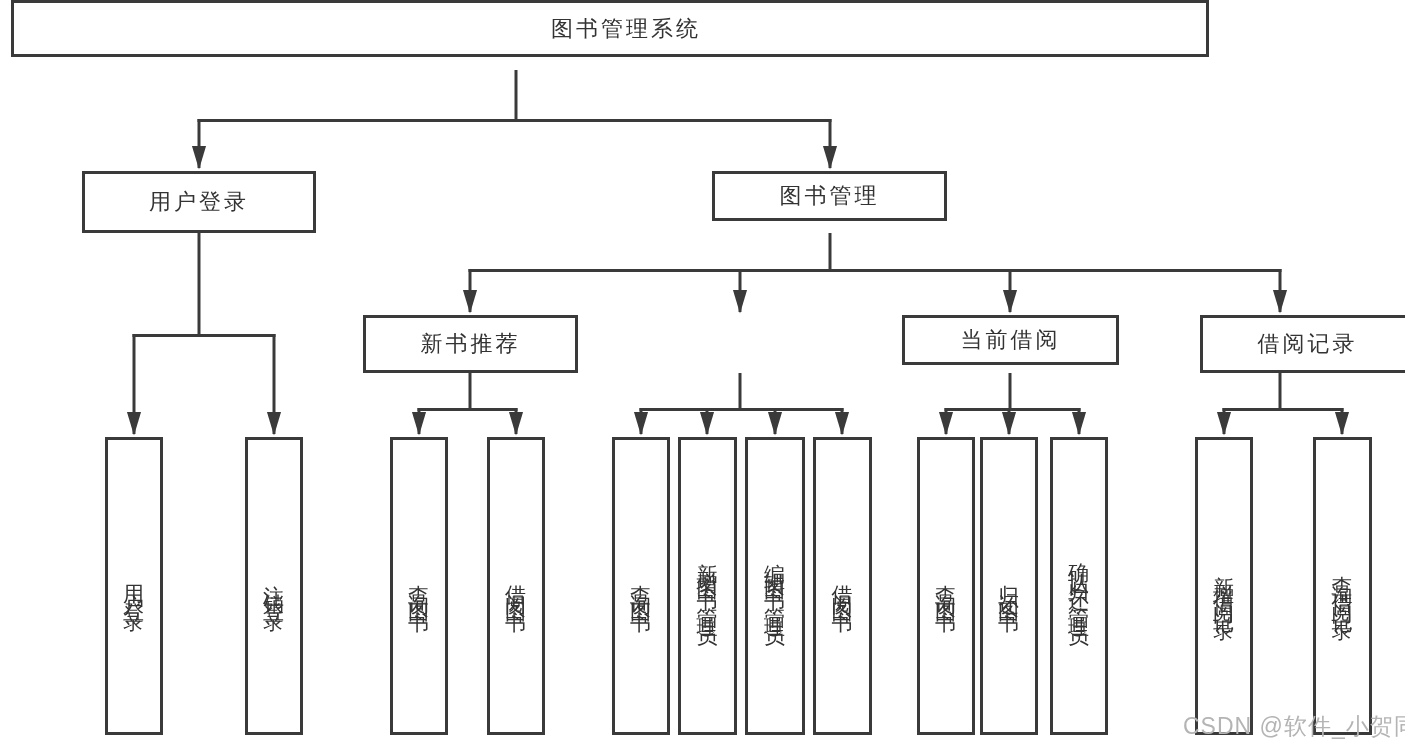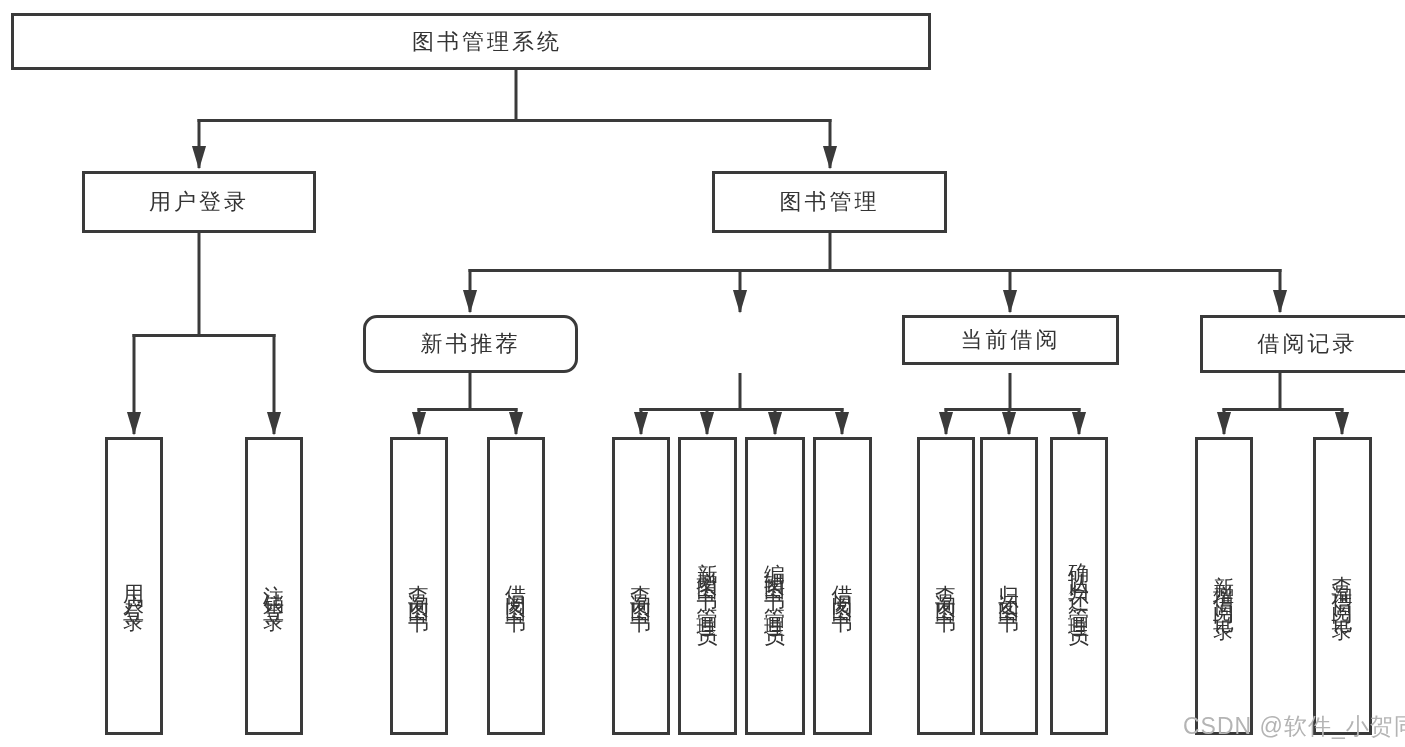--- a/index.html
+++ b/index.html
@@ -112,33 +112,33 @@
     </g>
 
     <g stroke="#3a3a3a" stroke-width="3" fill="none">
       <line x1="1280" y1="373" x2="1280" y2="411"></line>
       <line x1="1222.5" y1="409.5" x2="1343.5" y2="409.5"></line>
       <line x1="1224" y1="408" x2="1224" y2="434" marker-end="url(#arrow)"></line>
       <line x1="1342" y1="408" x2="1342" y2="434" marker-end="url(#arrow)"></line>
     </g>
   </svg>
 
-  <div class="box hbox" style="left:11px; top:13px; width:920px; height:57px;padding-left:32px;">
+  <div class="box hbox" style="left:11px; top:0; width:1198px; height:57px;padding-left:32px;">
     <span>图书管理系统</span>
   </div>
 
   <div class="box hbox" style="left:82px; top:171px; width:234px; height:62px;">
     <span>用户登录</span>
   </div>
 
-  <div class="box hbox" style="left:712px; top:171px; width:235px; height:62px;">
+  <div class="box hbox" style="left:712px; top:171px; width:235px; height:50px;">
     <span>图书管理</span>
   </div>
 
-  <div class="box hbox" style="left:363px; top:315px; width:215px; height:58px;border-radius:14px;">
+  <div class="box hbox" style="left:363px; top:315px; width:215px; height:58px;">
     <span>新书推荐</span>
   </div>
 
 
   <div class="box hbox" style="left:902px; top:315px; width:217px; height:50px;">
     <span>当前借阅</span>
   </div>
 
   <div class="box hbox" style="left:1172px; top:315px; width:215px; height:58px;margin-left:28px;">
     <span>借阅记录</span>

